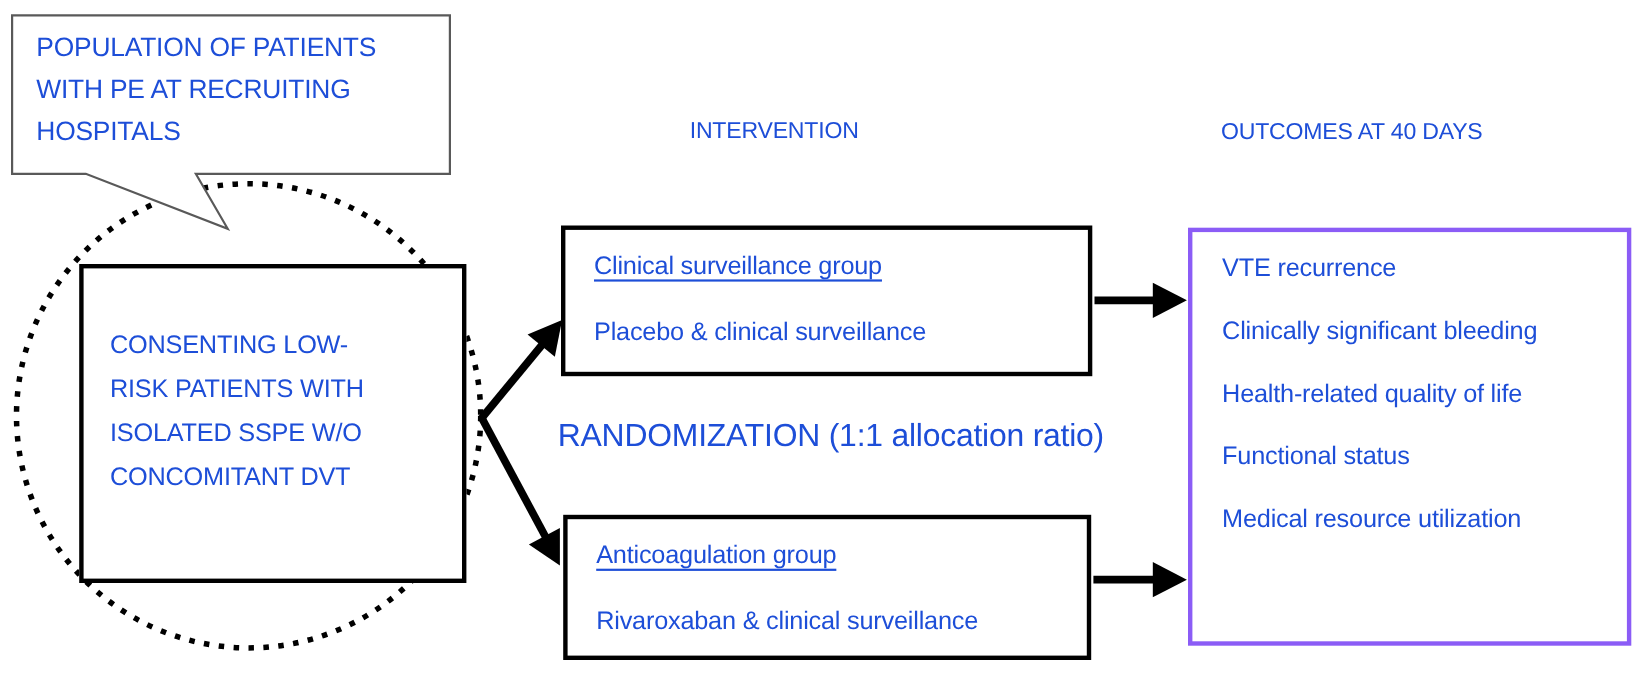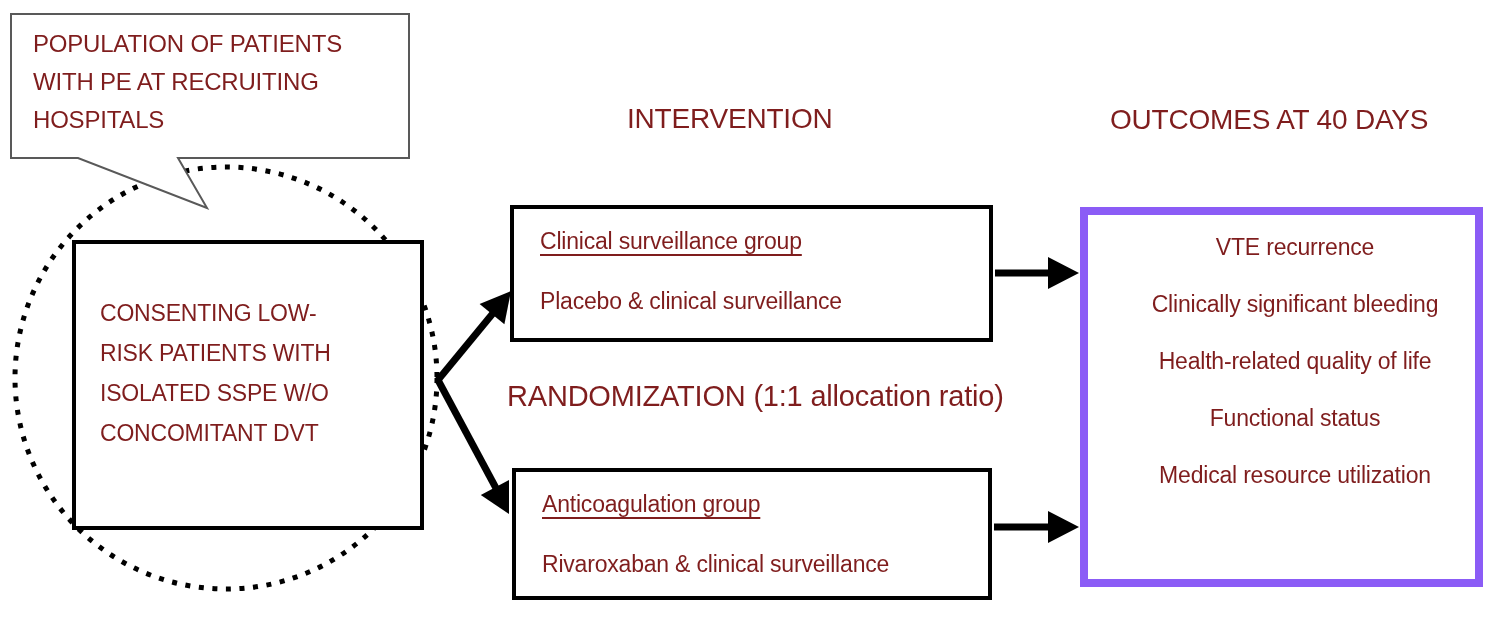--- a/index.html
+++ b/index.html
@@ -2,21 +2,21 @@
 <html><head>
 <meta charset="utf-8">
 <style>
   html, body { margin: 0; padding: 0; background: #ffffff; }
   .canvas {
     position: relative;
     width: 1500px;
     height: 617px;
     background: #ffffff;
     font-family: "Liberation Sans", sans-serif;
-    color: #7f1d1d;
+    color: #1d4ed8;
     overflow: hidden;
   }
   svg.layer {
     position: absolute;
     left: 0; top: 0;
     width: 1500px; height: 617px;
   }
   .callout-text {
     position: absolute;
     left: 10px; top: 13px;
@@ -38,21 +38,21 @@
     align-items: center;
     padding-left: 24px;
     padding-bottom: 24px;
     font-size: 23px;
     line-height: 40px;
     letter-spacing: -0.2px;
     white-space: pre;
   }
   .col-header {
     position: absolute;
-    font-size: 28px;
+    font-size: 21px;
     line-height: 26px;
     letter-spacing: -0.2px;
     white-space: pre;
     text-align: center;
   }
   .header-intervention { left: 627px; top: 106px; }
   .header-outcomes { left: 1110px; top: 107px; }
   .randomization-label {
     position: absolute;
     left: 507px; top: 382px;
@@ -76,26 +76,25 @@
     text-decoration-thickness: 2px;
     text-underline-offset: 5px;
   }
   .group-surveillance { left: 510px; top: 205px; width: 483px; height: 137px; }
   .group-anticoagulation { left: 512px; top: 468px; width: 480px; height: 132px; }
   .outcomes-box {
     position: absolute;
     left: 1080px; top: 207px;
     width: 403px; height: 380px;
     box-sizing: border-box;
-    border: 8px solid #8b5cf6;
+    border: 4px solid #8b5cf6;
     background: #ffffff;
     padding: 4px 0 0 27px;
     font-size: 23px;
     letter-spacing: -0.2px;
-    text-align: center;
   }
   .outcomes-box .outcome-item { line-height: 57px; white-space: pre; }
 </style>
 </head>
 <body>
 
 <div class="canvas">
 
   <svg class="layer" viewBox="0 0 1500 617">
     <circle cx="226" cy="378" r="211" fill="none" stroke="#000000" stroke-width="5" stroke-dasharray="5 8.6"></circle>

